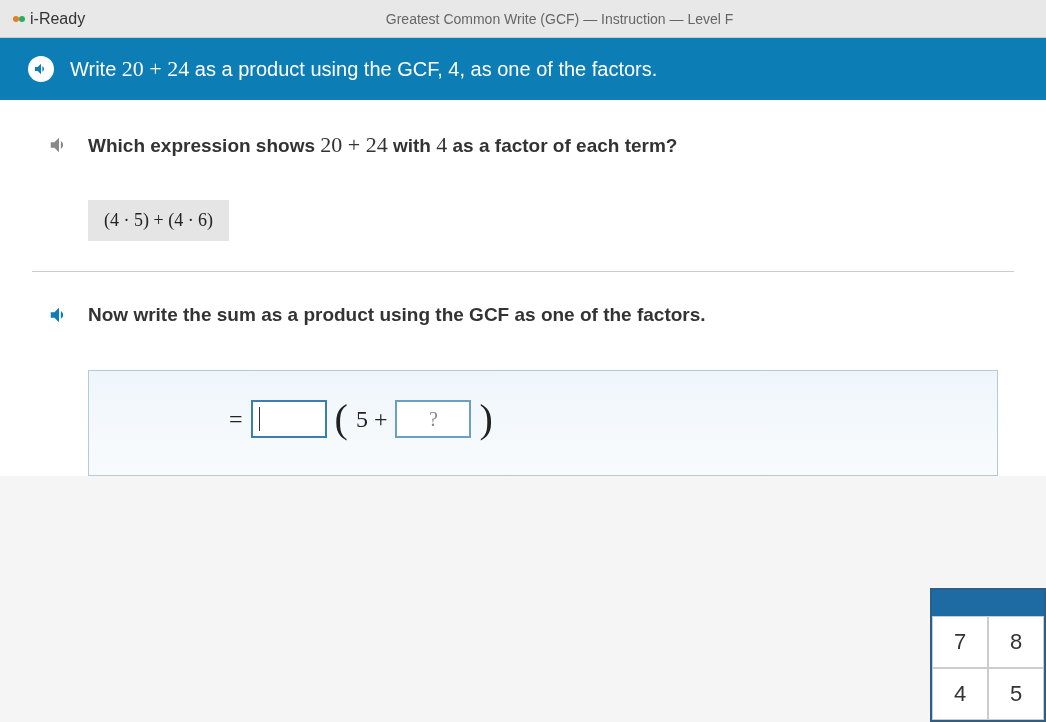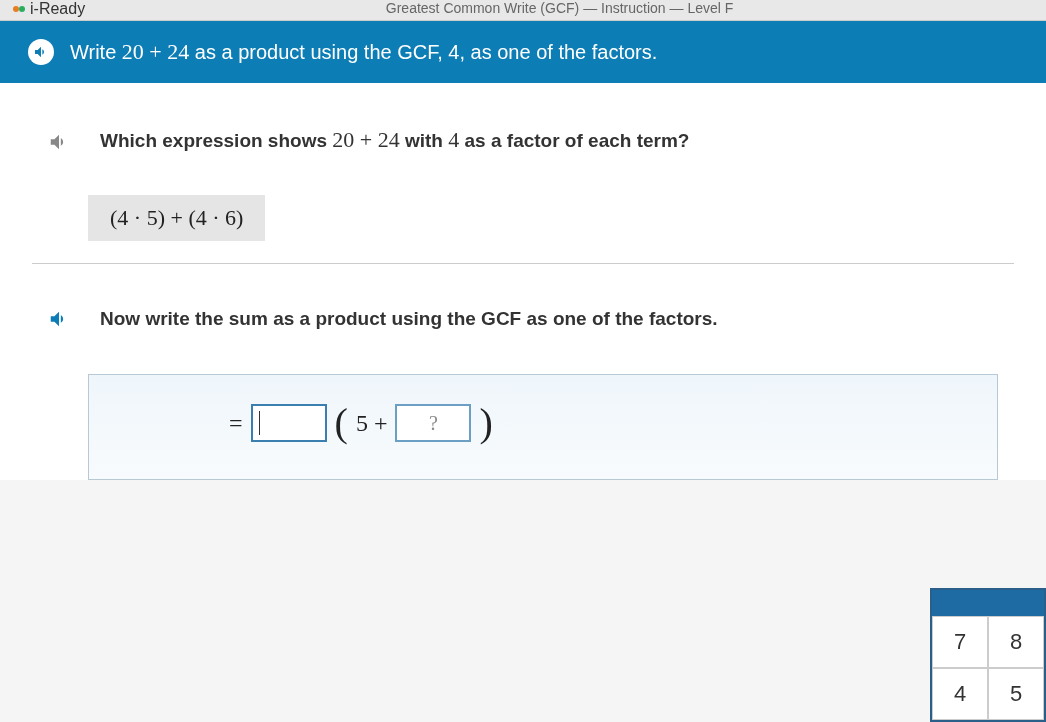--- a/index.html
+++ b/index.html
@@ -10,23 +10,23 @@
     body {
       font-family: Arial, Helvetica, sans-serif;
       background: #f5f5f5;
       width: 1046px;
       height: 722px;
       overflow: hidden;
       position: relative;
     }
     .header-bar {
       background: #e8e8e8;
-      height: 21px;
-      display: flex;
-      align-items: flex-start;
+      height: 38px;
+      display: flex;
+      align-items: center;
       padding: 0 12px;
       border-bottom: 1px solid #ccc;
     }
     .logo {
       display: flex;
       align-items: center;
       font-weight: 500;
       font-size: 16px;
       color: #333;
     }
@@ -80,44 +80,44 @@
     }
     .math-expr {
       font-family: 'Times New Roman', serif;
       font-size: 22px;
     }
     .content {
       background: #fff;
       padding: 0;
     }
     .section {
-      padding: 44px 48px 24px 48px;
-      display: flex;
-      align-items: flex-end;
-      gap: 30px;
+      padding: 32px 48px 24px 48px;
+      display: flex;
+      align-items: center;
+      gap: 18px;
     }
     .section-divider {
       border-bottom: 1px solid #ccc;
       margin: 0 32px;
     }
     .section-text {
       font-size: 19px;
       color: #333;
       font-weight: 600;
     }
     .section-text .math-expr {
       font-weight: 400;
     }
     .answer-box {
       background: #e5e5e5;
-      padding: 10px 22px;
-      margin: 18px 0 4px 88px;
+      padding: 10px 16px;
+      margin: 18px 0 12px 88px;
       display: inline-block;
       font-family: 'Times New Roman', serif;
-      font-size: 22px;
+      font-size: 18px;
       color: #222;
     }
     .work-area {
       margin: 20px 48px 20px 88px;
       border: 1px solid #b8c9d6;
       background: linear-gradient(180deg, #eff6fb 0%, #f8fbfd 100%);
       padding: 28px 32px 36px 32px;
     }
     .equation-line {
       font-family: 'Times New Roman', serif;

